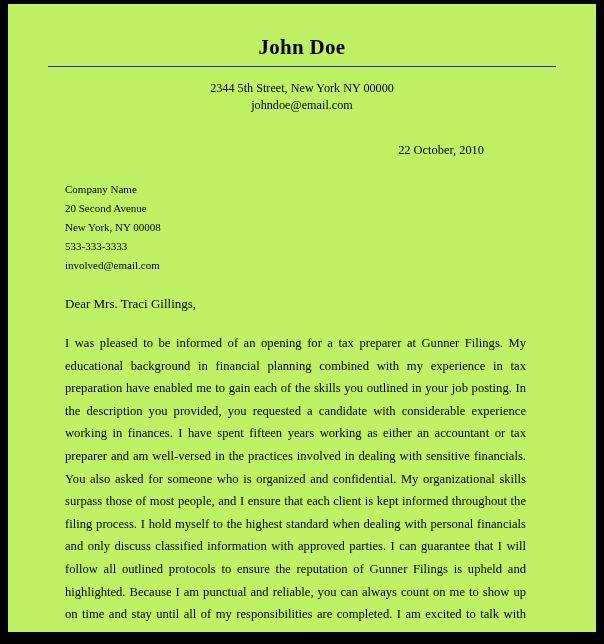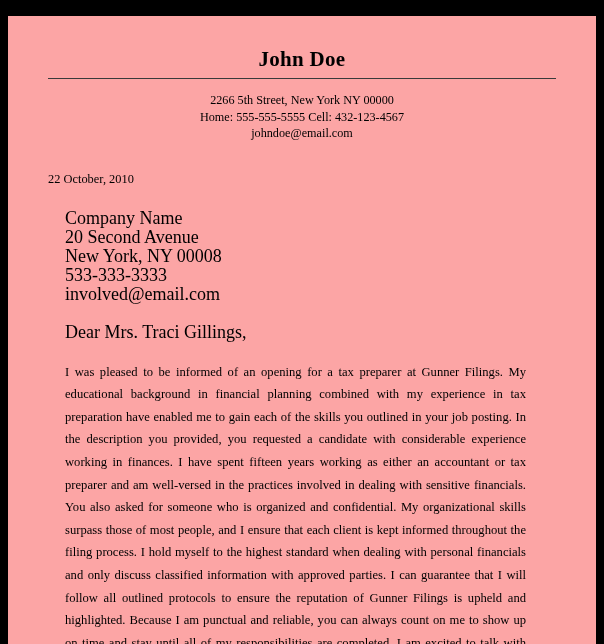--- a/index.html
+++ b/index.html
@@ -13,24 +13,24 @@
     height: 644px;
     background: #000000;
     font-family: "Liberation Serif", "DejaVu Serif", serif;
     overflow: hidden;
   }
 
   
   .page-frame {
     position: absolute;
     left: 8px;
-    top: 16px;
+    top: 4px;
     width: 588px;
     height: 628px;
-    background: #fca5a5;
+    background: #bef264;
     overflow: hidden;
   }
 
   .page-inner {
     padding: 26px 40px 0 40px;
   }
 
   
   .letterhead-name {
     text-align: center;
@@ -50,39 +50,40 @@
   .letterhead-contact {
     text-align: center;
     font-size: 12.2px;
     line-height: 16.5px;
     color: #000;
   }
   .letterhead-contact div { white-space: nowrap; }
 
   
   .date-line {
+    text-align: right;
     font-size: 12.4px;
     margin-top: 30px;
     padding-right: 72px;
     color: #000;
   }
 
   
   .recipient {
     margin-top: 22px;
-    font-size: 18px;
+    font-size: 11px;
     line-height: 19px;
     padding-left: 17px;
     color: #000;
   }
 
   
   .salutation {
     margin-top: 19px;
-    font-size: 18px;
+    font-size: 13px;
     line-height: 19px;
     padding-left: 17px;
     color: #000;
   }
 
   
   .body-paragraph {
     margin-top: 19px;
     font-size: 12.6px;
     line-height: 22.6px;
@@ -95,22 +96,21 @@
 </head>
 <body>
 
 <div class="page-frame">
   <div class="page-inner">
 
     <div>
       <h1 class="letterhead-name">John Doe</h1>
       <hr class="letterhead-rule">
       <div class="letterhead-contact">
-        <div>2266 5th Street, New York NY 00000</div>
-        <div>Home: 555-555-5555 Cell: 432-123-4567</div>
+        <div>2344 5th Street, New York NY 00000</div>
         <div>johndoe@email.com</div>
       </div>
     </div>
 
     <div class="date-line">22 October, 2010</div>
 
     <div class="recipient">
       <div>Company Name</div>
       <div>20 Second Avenue</div>
       <div>New York, NY 00008</div>

